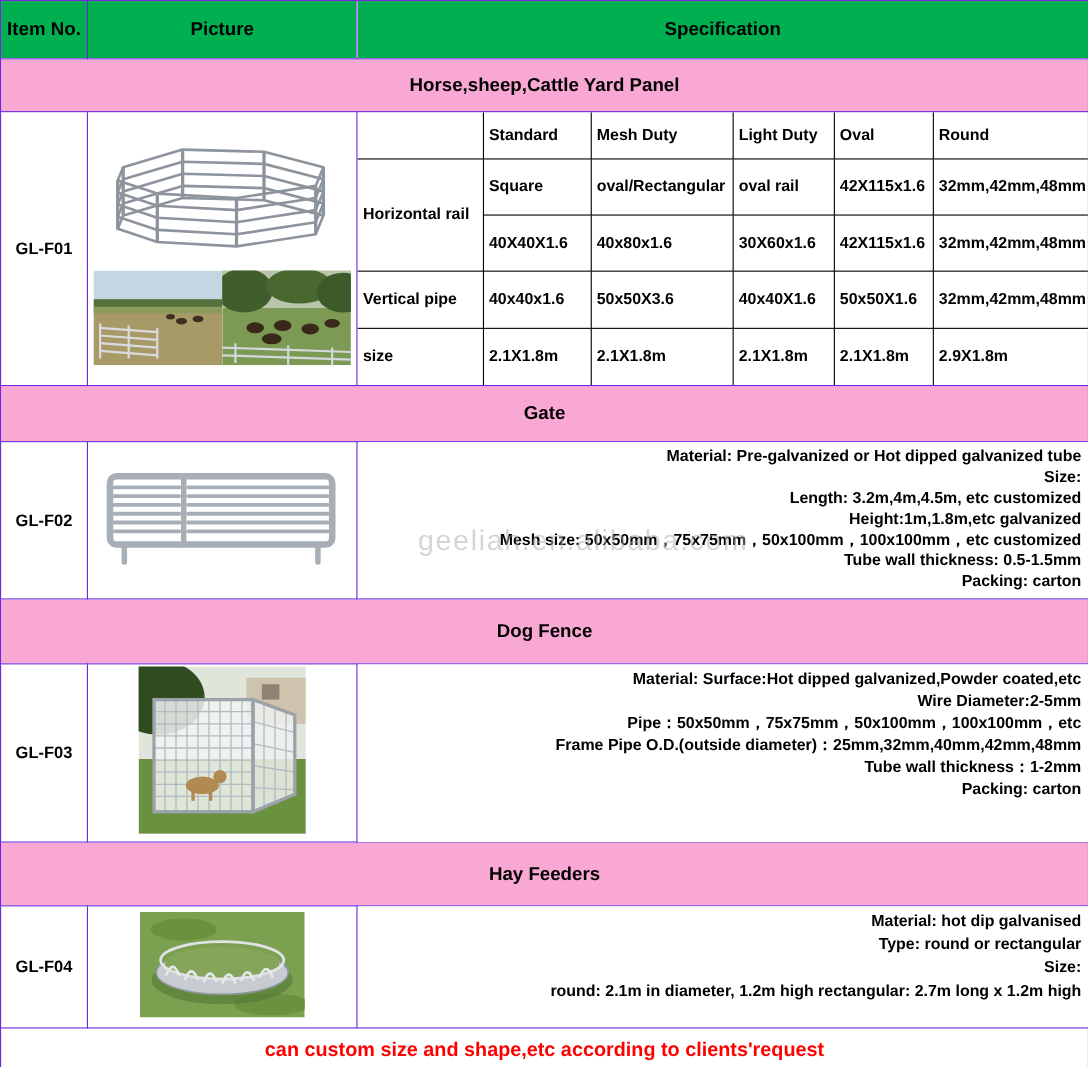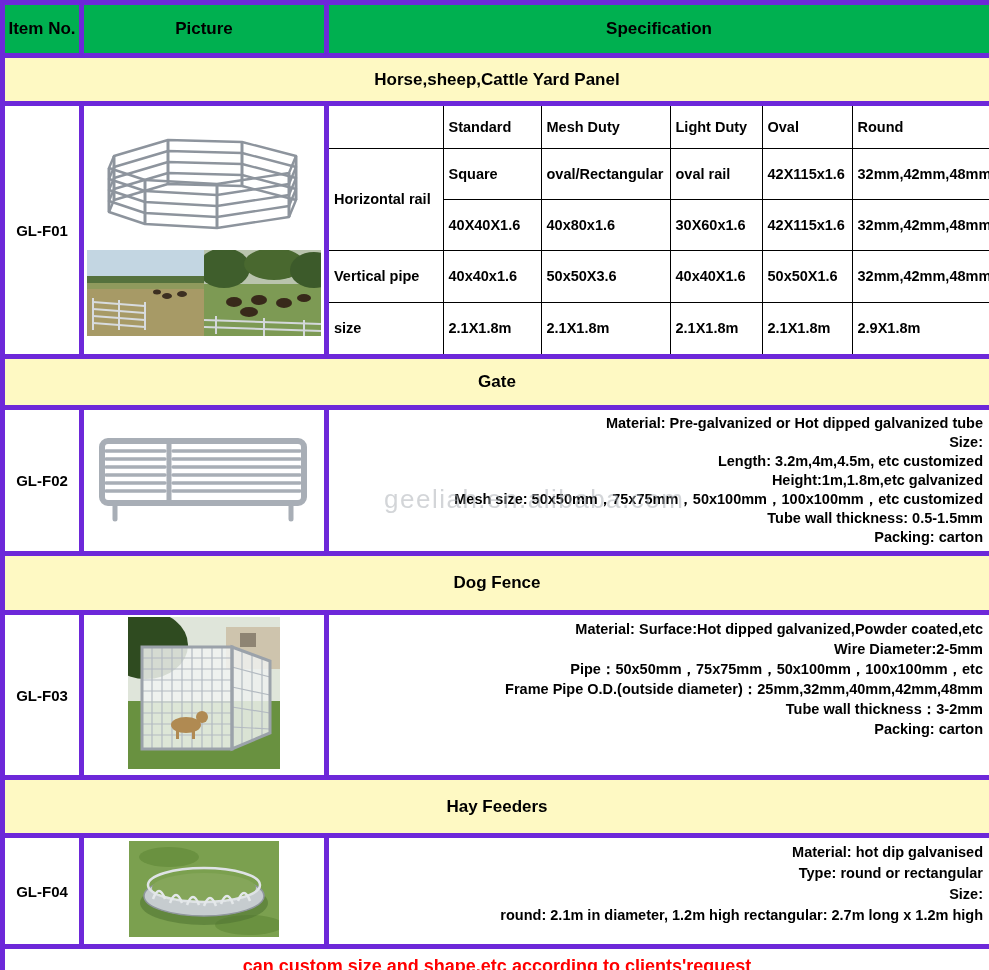--- a/index.html
+++ b/index.html
@@ -5,28 +5,28 @@
   * { box-sizing: border-box; margin: 0; padding: 0; }
   html,body { background:#fff; }
   body {
     width: 989px; height: 970px;
     font-family: "Liberation Sans", sans-serif;
     color: #000;
   }
   table { border-collapse: collapse; table-layout: fixed; }
   .main { width: 989px; }
   .main > tbody > tr > td,
-  .main > tbody > tr > th { border: 5px solid #6d28d9; overflow: hidden; }
+  .main > tbody > tr > th { border: 1px solid #6d28d9; overflow: hidden; }
   .head th {
     background: #00B050;
     font-size: 17px; font-weight: 700; text-align: center; vertical-align: middle;
   }
   .section td {
     text-align: center; vertical-align: middle;
-    font-size: 17px; font-weight: 700; background: #fef9c3;
+    font-size: 17px; font-weight: 700; background: #f9a8d4;
   }
   .itemno {
     text-align: center; vertical-align: middle;
     font-weight: 700; font-size: 15px;
   }
   .piccell { text-align: center; vertical-align: middle; padding: 2px; background:#fff; }
   .pic-col { display: flex; flex-direction: column; align-items: center; gap: 2px; }
   .photo-row { display: flex; gap: 0; }
   .specpad { padding: 0; vertical-align: top; margin-left: 36px; }
   .inner { width: 100%; height: 248px; }
@@ -294,21 +294,21 @@
             <rect x="48" y="112" width="3" height="10"></rect>
             <rect x="64" y="112" width="3" height="10"></rect>
           </g>
         </svg>
       </td>
       <td class="spec-text" style="line-height:20px">
         <div class="line">Material:  Surface:Hot dipped galvanized,Powder coated,etc</div>
         <div class="line">Wire Diameter:2-5mm</div>
         <div class="line">Pipe：50x50mm，75x75mm，50x100mm，100x100mm，etc</div>
         <div class="line">Frame Pipe O.D.(outside diameter)：25mm,32mm,40mm,42mm,48mm</div>
-        <div class="line">Tube wall thickness：3-2mm</div>
+        <div class="line">Tube wall thickness：1-2mm</div>
         <div class="line">Packing: carton</div>
       </td>
     </tr>
 
     <tr class="section" style="height:58px">
       <td colspan="3">Hay Feeders</td>
     </tr>
 
     <tr style="height:111px">
       <td class="itemno">GL-F04</td>

